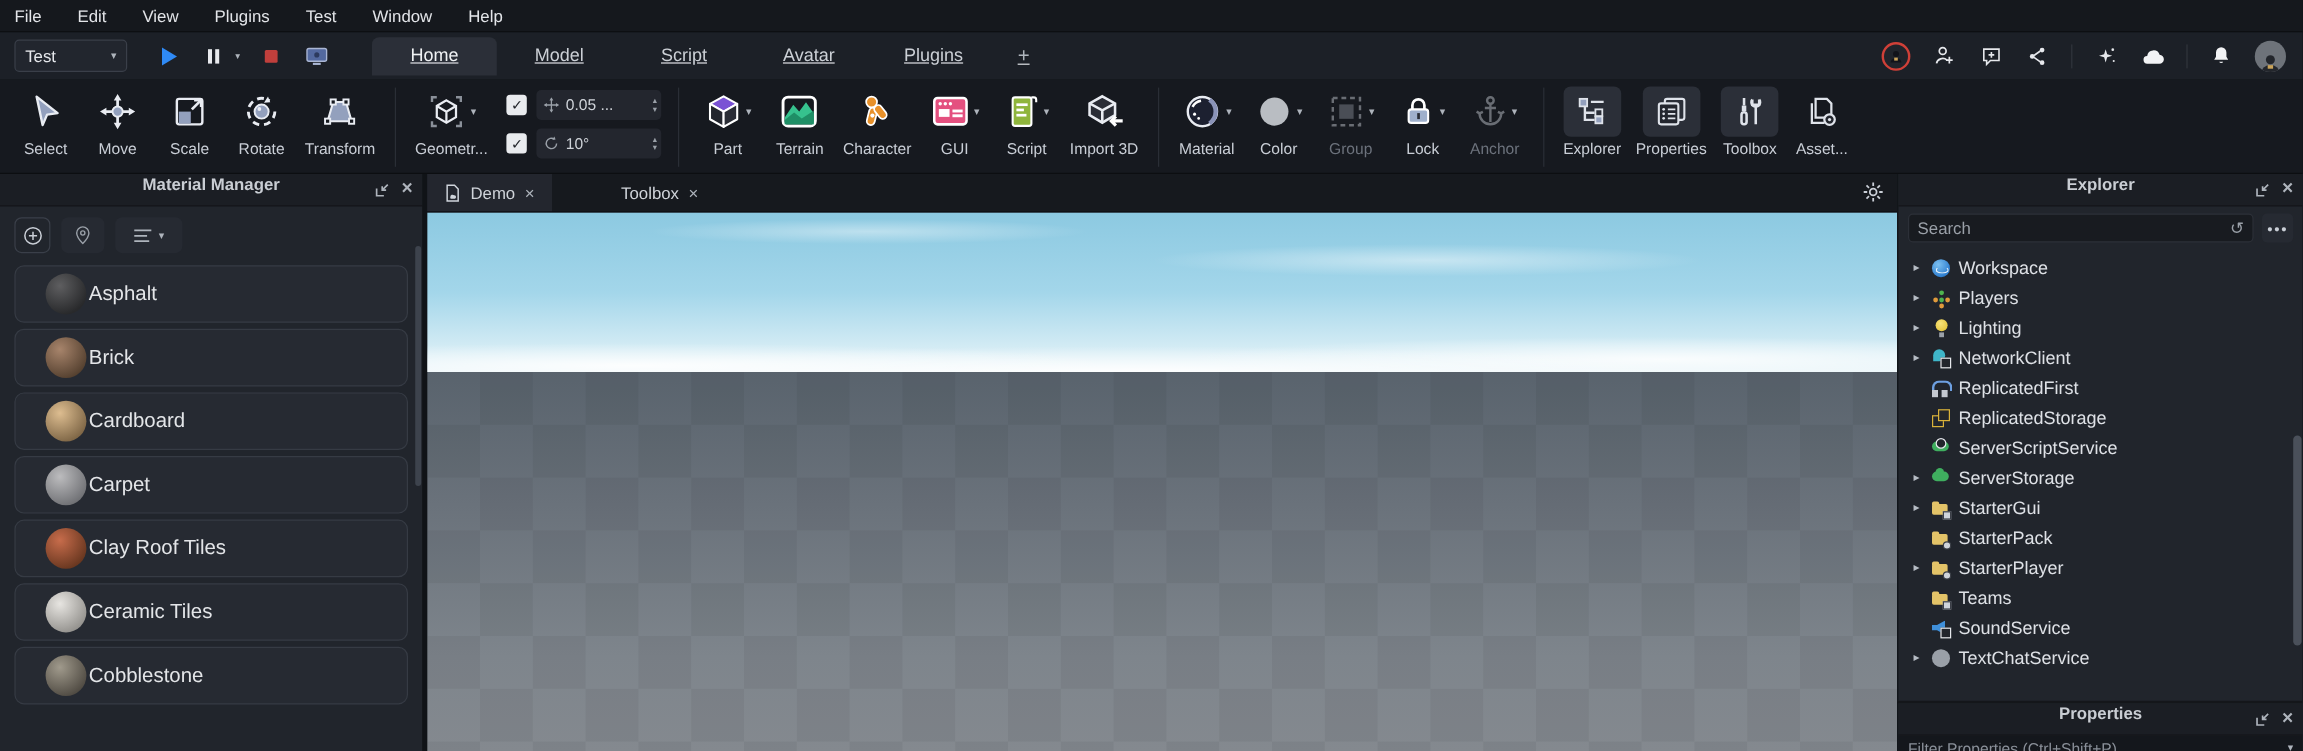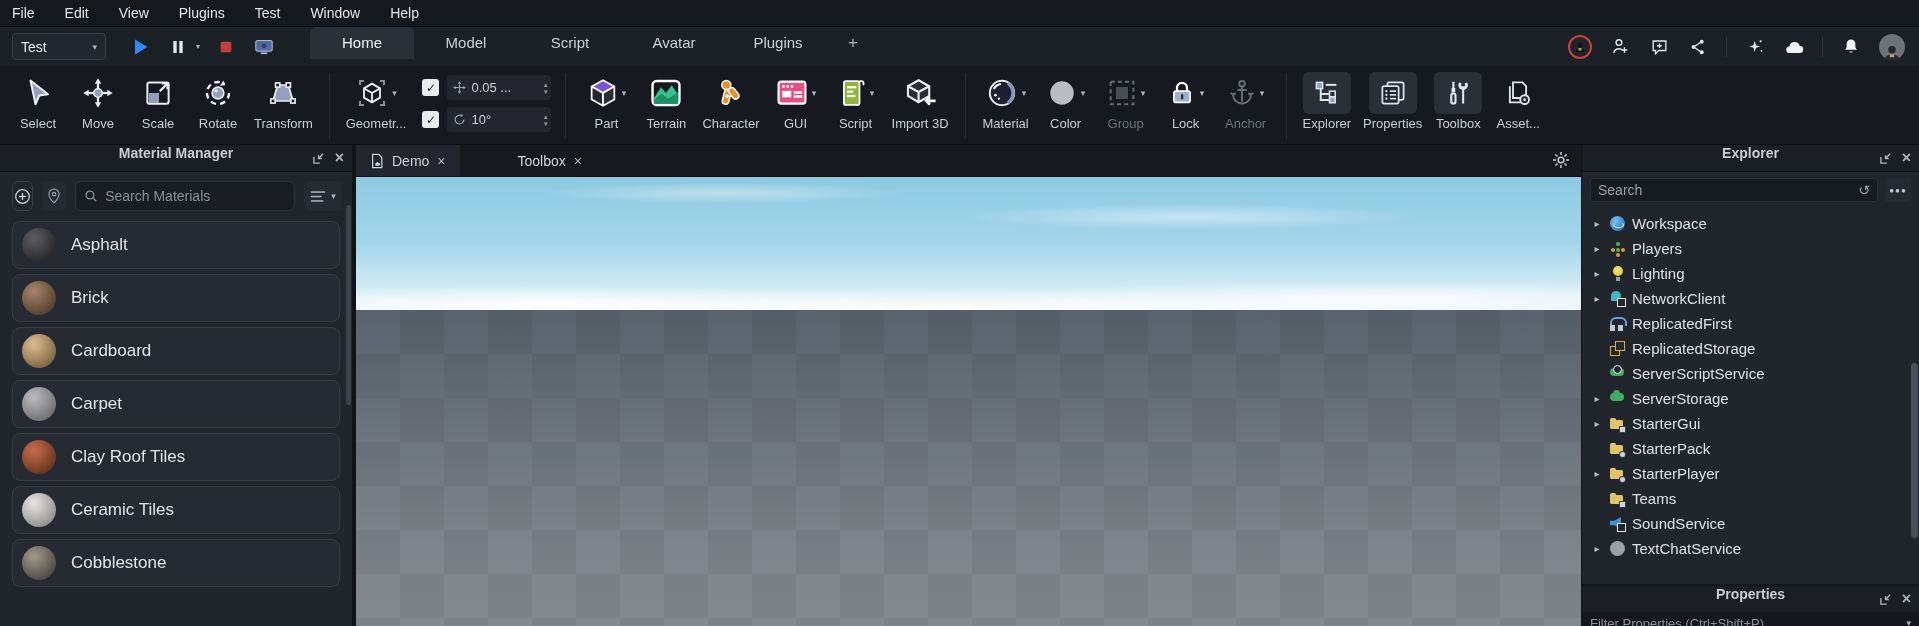--- a/index.html
+++ b/index.html
@@ -11,21 +11,21 @@
   #menubar { position:absolute; left:0; top:0; width:100%; height:27px; background:#15181d; display:flex; align-items:center; gap:30px; padding-left:12px; font-size:14px; color:#e3e5e9; border-bottom:1px solid #0c0e11; }
   .menu-item { cursor:default; }
 
   
   #quickbar { position:absolute; left:0; top:27px; width:100%; height:39px; background:#1c2027; display:flex; align-items:center; }
   .mode-select { margin-left:12px; width:94px; height:27px; background:#22262e; border:1px solid #3a3f49; border-radius:4px; display:flex; align-items:center; justify-content:space-between; padding:0 8px; font-size:14px; color:#e6e8ec; }
   .mode-caret { font-size:9px; color:#aeb4bc; }
   .transport { display:flex; align-items:center; gap:14px; margin-left:22px; }
   .tbtn { display:flex; align-items:center; justify-content:center; width:24px; height:24px; }
   .pause-caret { font-size:8px; color:#aeb4bc; margin-left:-8px; }
-  .qtabs { display:flex; align-items:flex-start; height:100%; margin-left:34px; }
+  .qtabs { display:flex; align-items:center; height:100%; margin-left:34px;text-decoration:underline; }
   .qtab { width:104px; text-align:center; font-size:15px; color:#ccd0d6; height:32px; line-height:32px; border-radius:6px 6px 0 0; }
   .qtab.active { background:#2b2f38; color:#f0f2f4; }
   .qtab.plus { width:46px; font-size:17px; color:#aeb4bc; }
   .qright { position:absolute; right:14px; top:27px; height:39px; display:flex; align-items:center; gap:17px; }
   .qicon { width:22px; height:22px; display:flex; align-items:center; justify-content:center; }
   .qsep { width:1px; height:20px; background:#31353d; }
   .rec-ring { width:24px; height:24px; border:2px solid #cf4038; border-radius:50%; display:flex; align-items:center; justify-content:center; background:#20242b; }
   .avatar-circ { width:26px; height:26px; border-radius:50%; background:#6e737a; display:flex; align-items:flex-end; justify-content:center; overflow:hidden; }
 
   
@@ -54,21 +54,21 @@
   
   #mm { position:absolute; left:0; top:145px; width:352px; height:481px; background:#21252c; }
   #mm-toolbar { display:flex; align-items:center; gap:9px; padding:9px 10px 8px 12px; }
   .mm-addbtn { width:30px; height:30px; border:1px solid #3a3f49; border-radius:6px; display:flex; align-items:center; justify-content:center; color:#c9ced6; }
   .mm-pinbtn { width:36px; height:30px; background:#262a32; border-radius:6px; display:flex; align-items:center; justify-content:center; }
   .mm-search { flex:1; height:30px; background:#1a1d23; border:1px solid #32363e; border-radius:6px; display:flex; align-items:center; padding:0 8px; gap:7px; }
   .mm-search input { flex:1; background:transparent; border:0; outline:0; color:#dfe2e7; font-size:14px; font-family:inherit; }
   .mm-search input::placeholder { color:#8a9099; }
   .mm-viewbtn { width:56px; height:30px; background:#262a32; border-radius:6px; display:flex; align-items:center; justify-content:center; gap:5px; color:#aeb4bc; }
   #mm-list { padding:2px 12px 0 12px; }
-  .mat-card { height:48px; margin-bottom:5px; background:#262a32; border:1px solid #363b44; border-radius:8px; display:flex; align-items:center; gap:15px; padding-left:9px; }
+  .mat-card { height:48px; margin-bottom:5px; background:#262a32; border:1px solid #363b44; border-radius:8px; display:flex; align-items:center; gap:2px; padding-left:25px; }
   .mat-thumb { width:34px; height:34px; border-radius:50%; flex:0 0 34px; }
   .mat-name { font-size:17px; color:#e3e5e8; }
   .th-asphalt { background:radial-gradient(circle at 35% 30%, #5e5e60, #28292b 75%); }
   .th-basalt { background:radial-gradient(circle at 35% 30%, #55565a, #222326 75%); }
   .th-brick { background:radial-gradient(circle at 35% 30%, #a7846b, #54402f 78%); }
   .th-cardboard { background:radial-gradient(circle at 35% 30%, #ddbd90, #7d6545 78%); }
   .th-carpet { background:radial-gradient(circle at 35% 30%, #bcbcbe, #6f7074 78%); }
   .th-ceramic { background:radial-gradient(circle at 35% 30%, #e7e5e1, #93918d 78%); }
   .th-clayroof { background:radial-gradient(circle at 35% 30%, #c76c4b, #67361f 78%); }
   .th-cobblestone { background:radial-gradient(circle at 35% 30%, #a09a8c, #4f4a42 78%); }
@@ -595,27 +595,20 @@
             <circle cx="10" cy="10" r="8"></circle>
             <path d="M10 6 v8 M6 10 h8"></path>
           </svg>
       </span>
       <span class="mm-pinbtn">
         <svg width="14" height="16" viewBox="0 0 18 22" fill="none" stroke="#9aa0a8" stroke-width="1.6">
             <path d="M9 1.5 a7 7 0 0 1 7 7 c0 5 -7 12 -7 12 s-7 -7 -7 -12 a7 7 0 0 1 7 -7 Z"></path>
             <circle cx="9" cy="8.5" r="2.4"></circle>
           </svg>
       </span>
-      <span class="mm-search">
-        <svg width="14" height="14" viewBox="0 0 20 20" fill="none" stroke="#8a9099" stroke-width="1.9">
-            <circle cx="8.5" cy="8.5" r="5.5"></circle>
-            <line x1="12.8" y1="12.8" x2="17.5" y2="17.5"></line>
-          </svg>
-        <input type="text" placeholder="Search Materials" style="">
-      </span>
       <span class="mm-viewbtn">
         <svg width="16" height="13" viewBox="0 0 18 14" stroke="#aeb4bc" stroke-width="1.7">
             <line x1="1" y1="2" x2="17" y2="2"></line>
             <line x1="1" y1="7" x2="13" y2="7"></line>
             <line x1="1" y1="12" x2="15" y2="12"></line>
           </svg>
         <span class="dd">▾</span>
       </span>
     </div>
     <div id="mm-list">

